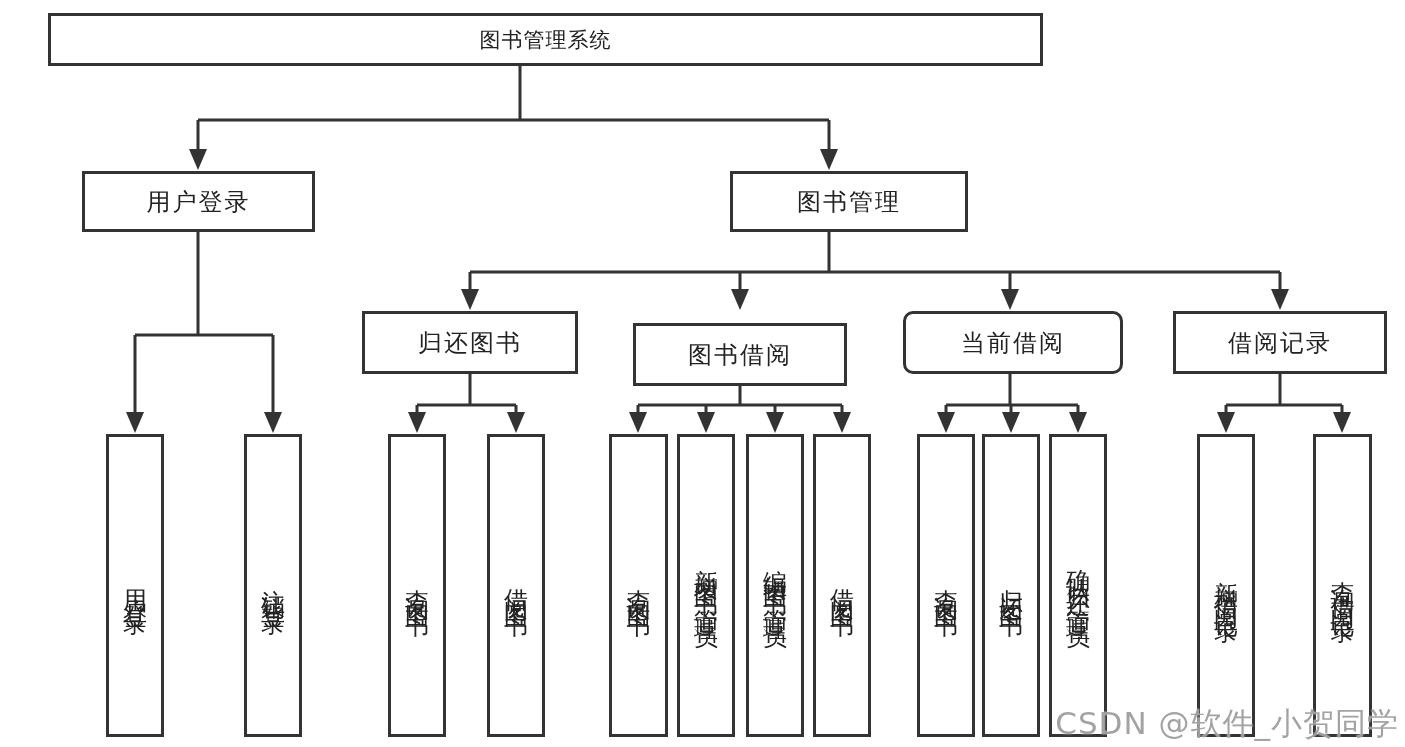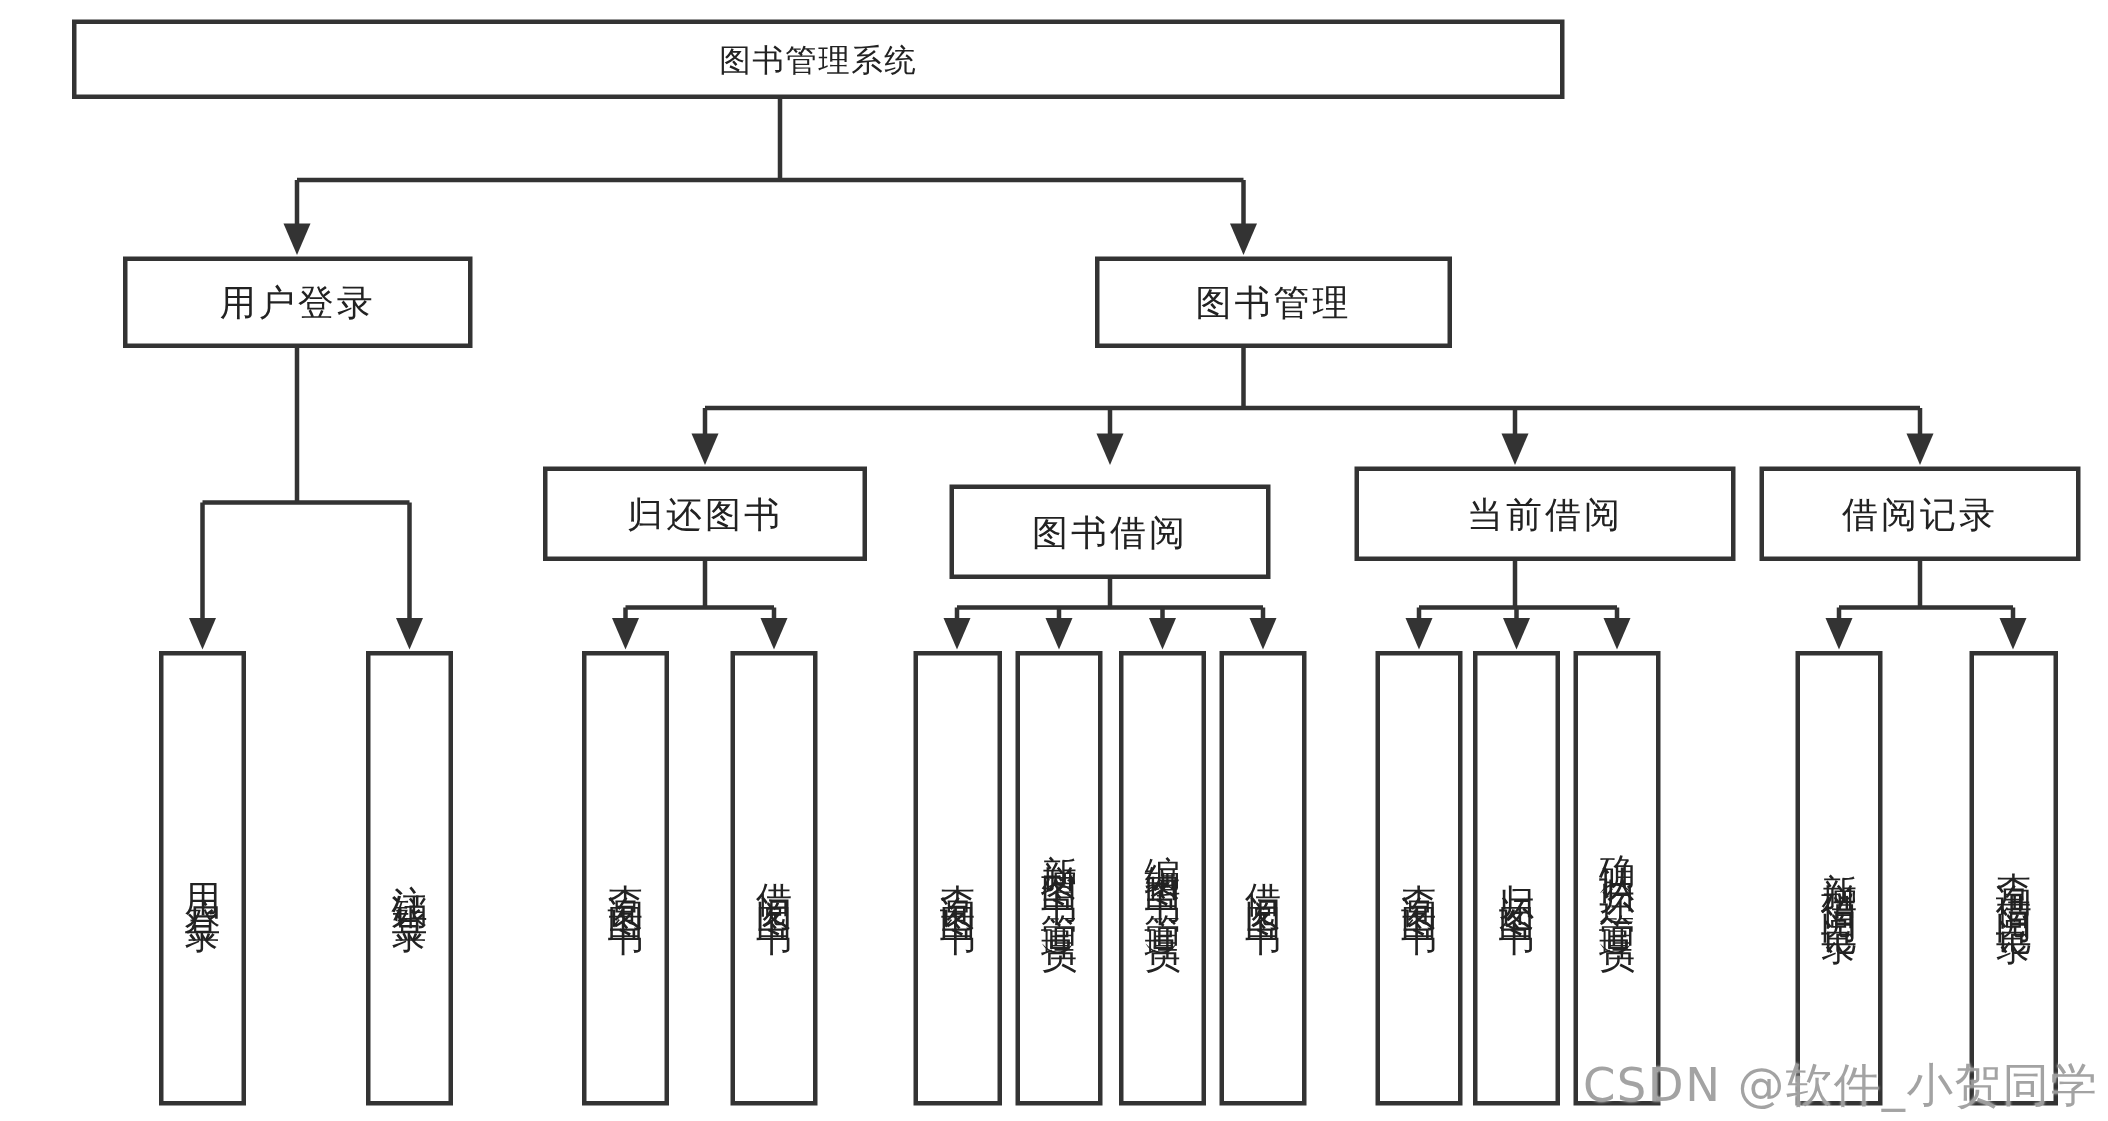--- a/index.html
+++ b/index.html
@@ -116,21 +116,21 @@
   <div class="box" style="left:710px; top:171px; width:238px; height:61px;margin-left:20px;">
     <span class="hlabel">图书管理</span>
   </div>
 
   <div class="box" style="left:362px; top:311px; width:216px; height:63px;">
     <span class="hlabel">归还图书</span>
   </div>
   <div class="box" style="left:633px; top:323px; width:214px; height:63px;">
     <span class="hlabel">图书借阅</span>
   </div>
-  <div class="box" style="left:903px; top:311px; width:254px; height:63px;">
+  <div class="box" style="left:903px; top:311px; width:220px; height:63px;border-radius:10px;">
     <span class="hlabel">当前借阅</span>
   </div>
   <div class="box" style="left:1173px; top:311px; width:214px; height:63px;">
     <span class="hlabel">借阅记录</span>
   </div>
 
   <div class="box" style="left:106px; top:434px; width:58px; height:303px;">
     <span class="vlabel">用户登录</span>
   </div>
   <div class="box" style="left:244px; top:434px; width:58px; height:303px;">

